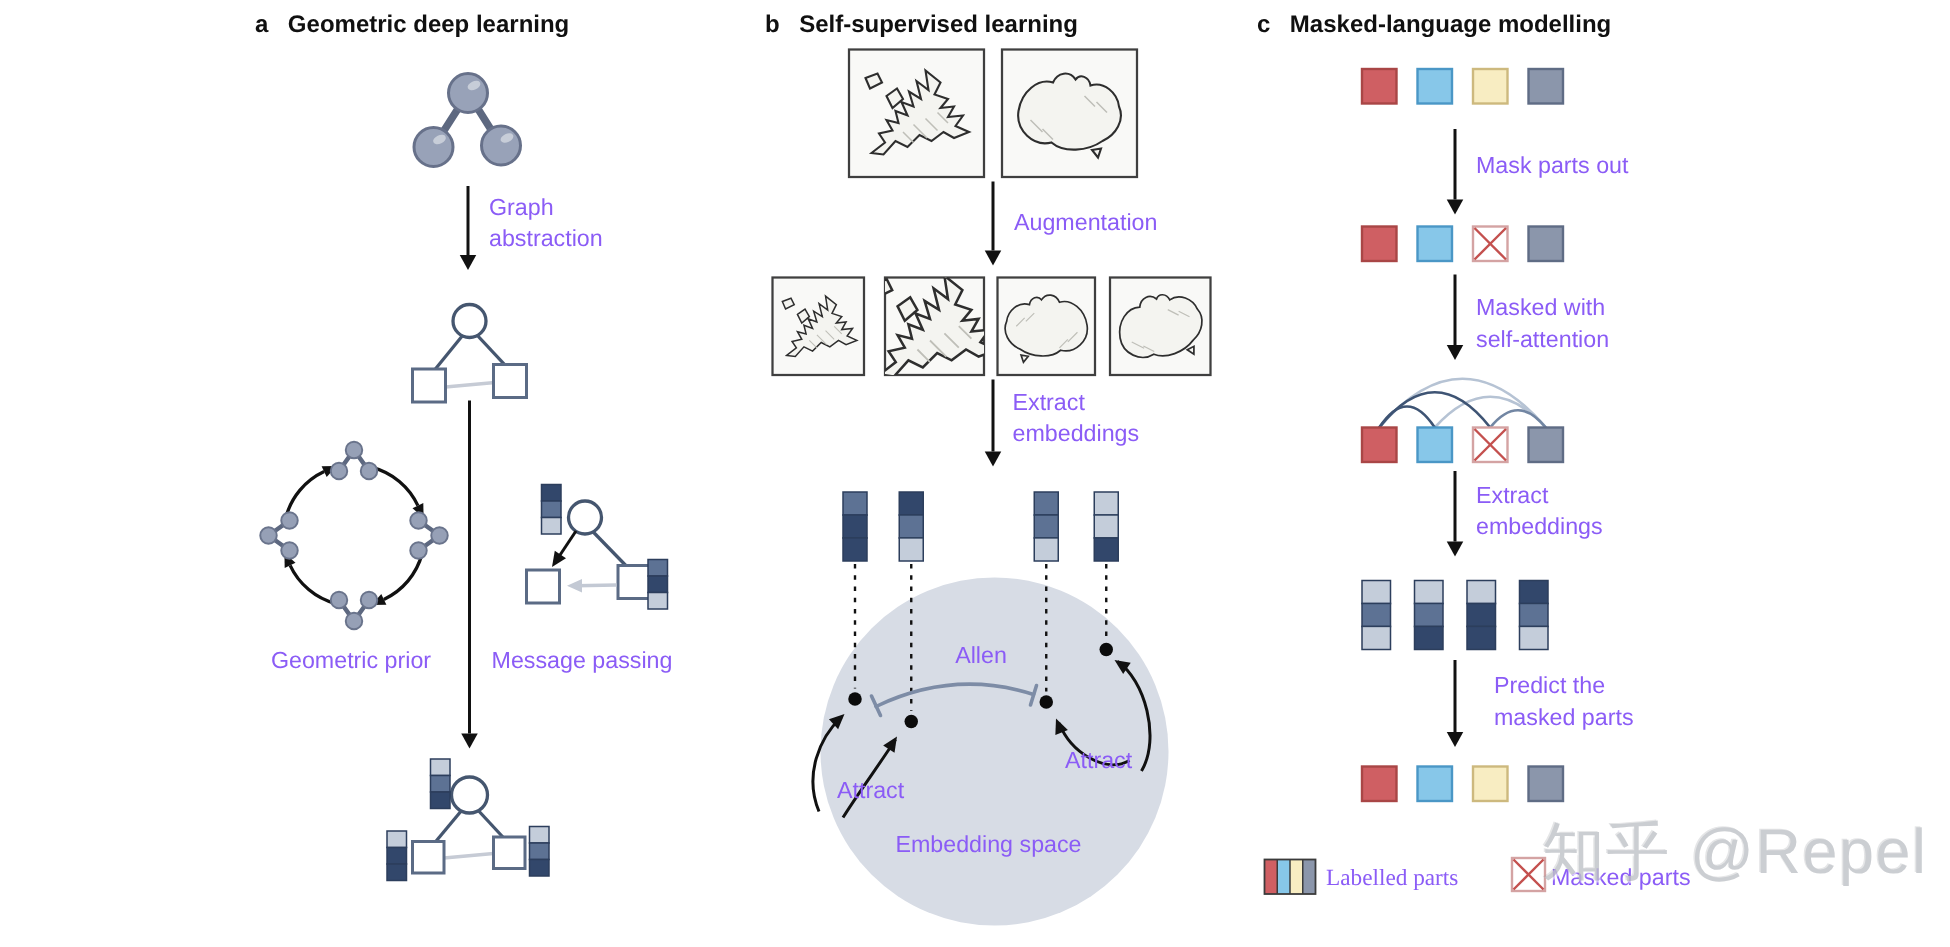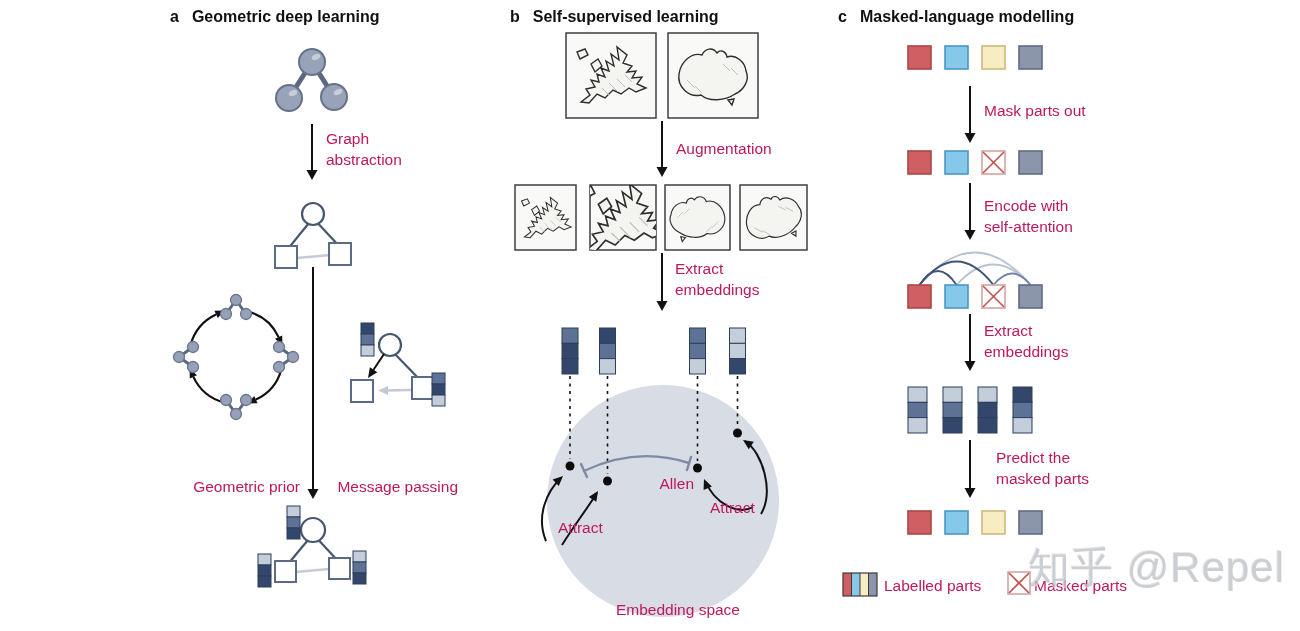--- a/index.html
+++ b/index.html
@@ -1,21 +1,21 @@
 <!DOCTYPE html>
 <html><head>
 <meta charset="utf-8">
 <style>
   html,body{margin:0;padding:0;background:#fff;}
   .canvas{position:relative;width:1300px;height:631px;background:#ffffff;overflow:hidden;
           font-family:"Liberation Sans",sans-serif;color:#1c1c1c;}
   svg.art{position:absolute;left:0;top:0;}
   .hdr{position:absolute;top:8px;display:flex;gap:13px;font-weight:bold;font-size:16px;color:#101010;}
-  .lbl{position:absolute;font-size:15.5px;line-height:1.35;color:#be185d;white-space:pre-line;}
-  .center{text-align:right;margin-top:46px;}
+  .lbl{position:absolute;font-size:15.5px;line-height:1.35;color:#8b5cf6;white-space:pre-line;}
+  .center{text-align:center;}
   .watermark{position:absolute;left:1028px;top:540px;font-size:42px;letter-spacing:1px;
              color:#bfc2c7;opacity:.8;white-space:nowrap;
              text-shadow:1px 1px 1px rgba(255,255,255,.85), -1px -1px 0 rgba(145,148,155,.3);}
   
   .arrow-line{stroke:#111;stroke-width:2;fill:none;}
   .arrow-head{fill:#111;}
   .bond{stroke:#5d6880;stroke-width:5;stroke-linecap:round;}
   .atom{fill:#98a2b8;stroke:#67718a;stroke-width:2;}
   .atom-hl{fill:#ccd1dc;opacity:.9;}
   .mini-bond{stroke:#5d6880;stroke-width:3;stroke-linecap:round;}
@@ -400,24 +400,24 @@
 
   <div class="lbl" style="left:676px;top:139px;">Augmentation</div>
   <div class="lbl" style="left:675px;top:259px;">Extract
 embeddings</div>
   <div class="lbl center" style="left:614px;top:428px;width:80px;">Allen</div>
   <div class="lbl" style="left:558px;top:518px;">Attract</div>
   <div class="lbl" style="left:710px;top:498px;">Attract</div>
   <div class="lbl center" style="left:578px;top:554px;width:162px;">Embedding space</div>
 
   <div class="lbl" style="left:984px;top:101px;">Mask parts out</div>
-  <div class="lbl" style="left:984px;top:196px;">Encode with
+  <div class="lbl" style="left:984px;top:196px;">Masked with
 self-attention</div>
   <div class="lbl" style="left:984px;top:321px;">Extract
 embeddings</div>
   <div class="lbl" style="left:984px;top:448px;margin-left:12px;">Predict the
 masked parts</div>
 
-  <div class="lbl" style="left:884px;top:576px;">Labelled parts</div>
+  <div class="lbl" style="left:884px;top:576px;font-family:Liberation Serif, serif;">Labelled parts</div>
   <div class="lbl" style="left:1034px;top:576px;">Masked parts</div>
 
   <div class="watermark">知乎 @Repel</div>
 </div>
 
 </body></html>

